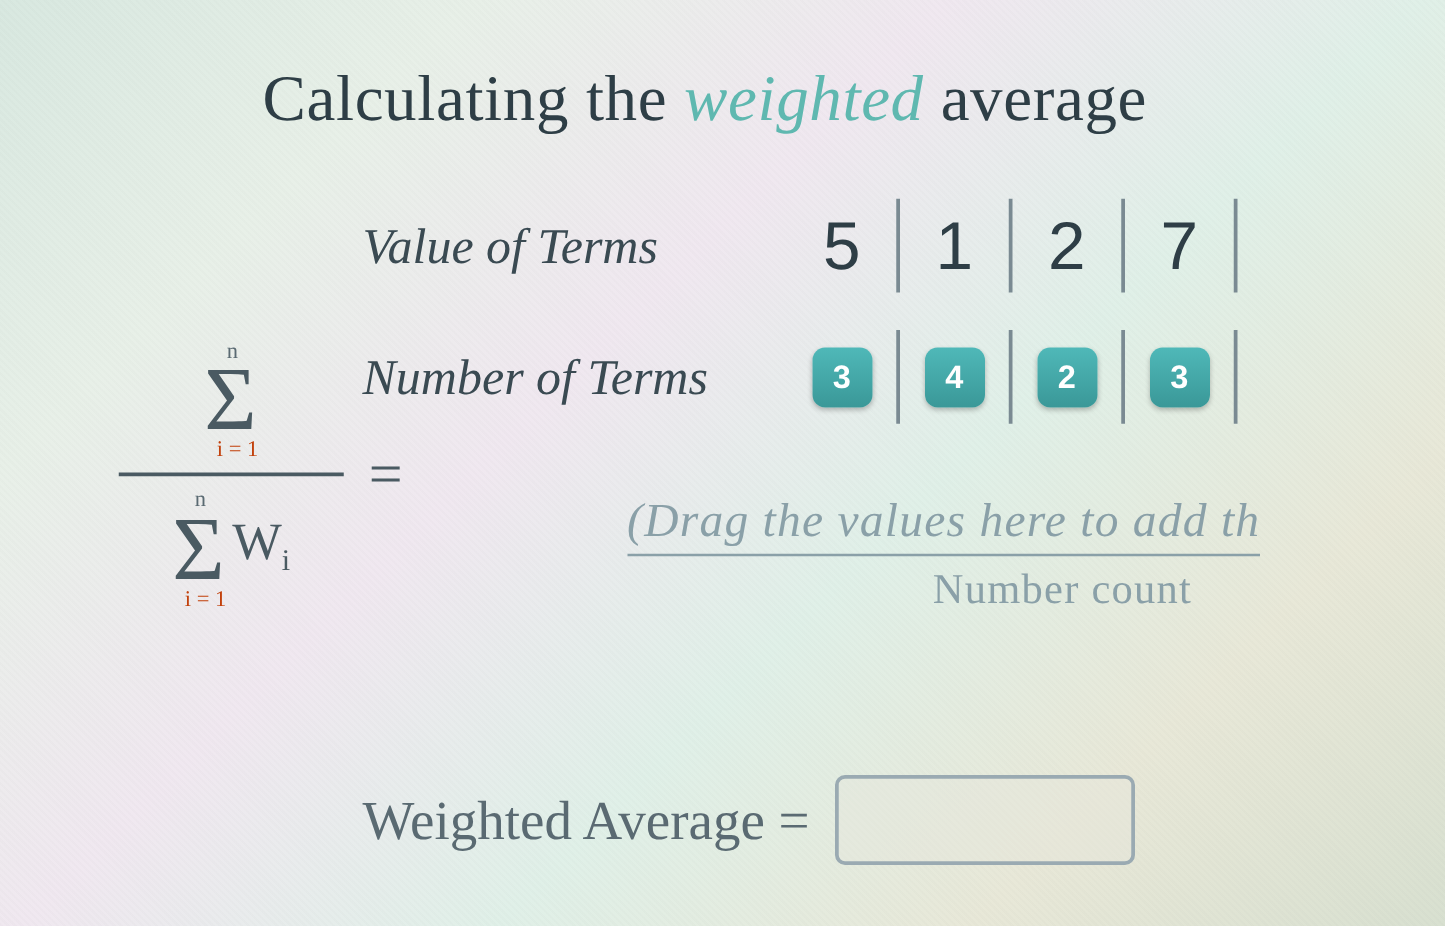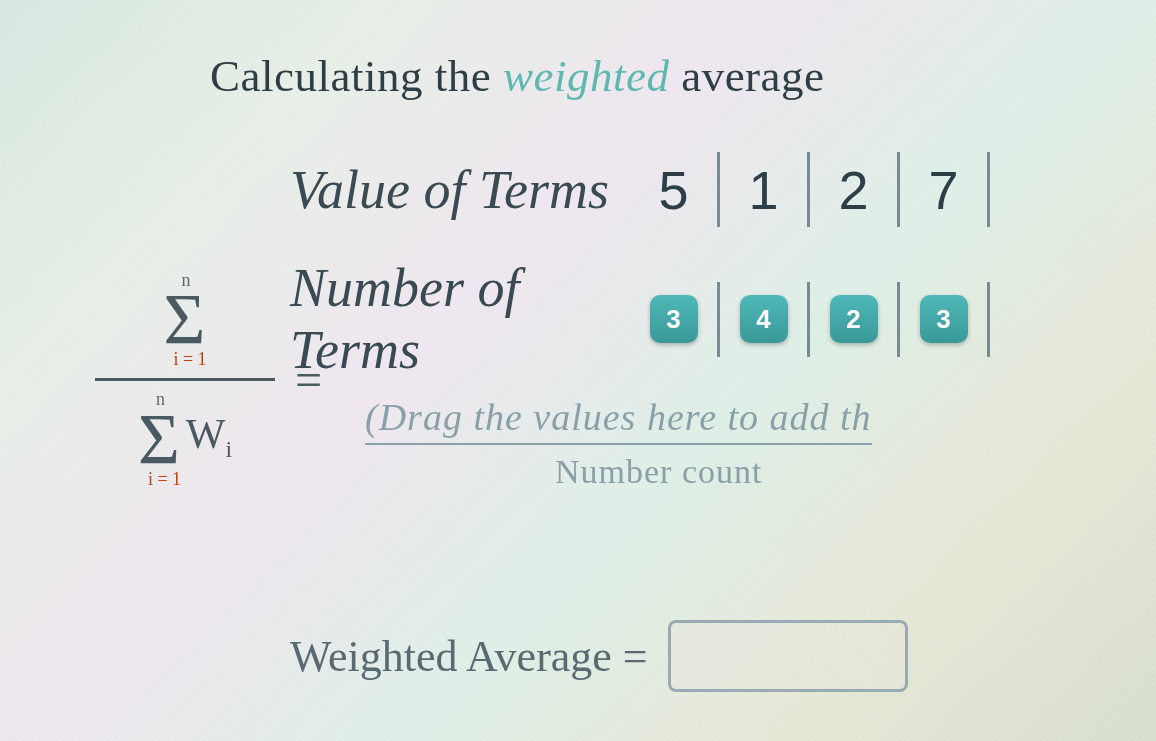--- a/index.html
+++ b/index.html
@@ -17,42 +17,42 @@
     position: absolute;
     inset: 0;
     background: repeating-linear-gradient(45deg, rgba(0,0,0,0.01) 0 2px, transparent 2px 4px);
     pointer-events: none;
   }
   .content {
     position: relative;
     padding: 50px 0 0 0;
   }
   .title {
-    font-size: 45px;
+    font-size: 52px;
     margin-left: 210px;
     color: #2e3e46;
     letter-spacing: 0.5px;
   }
   .title .weighted {
     color: #5fb8b0;
     font-style: italic;
   }
   .table-area {
     margin-top: 50px;
     margin-left: 290px;
     display: flex;
     flex-direction: column;
     gap: 30px;
   }
   .table-row {
     display: flex;
     align-items: center;
   }
   .row-label {
-    font-size: 54px;
+    font-size: 40px;
     font-style: italic;
     width: 340px;
     color: #3a4a52;
   }
   .cells {
     display: flex;
   }
   .cell {
     width: 90px;
     height: 75px;
@@ -133,20 +133,21 @@
   }
   .equals {
     font-size: 48px;
     color: #4a5a62;
   }
   .drag-area {
     position: absolute;
     left: 365px;
     top: 395px;
     width: 780px;
+    text-align: center;
   }
   .drag-line1 {
     font-size: 38px;
     color: #8aa0a8;
     border-bottom: 2px solid #8aa0a8;
     display: inline-block;
     padding-bottom: 4px;
     font-style: italic;
     letter-spacing: 1px;
   }

